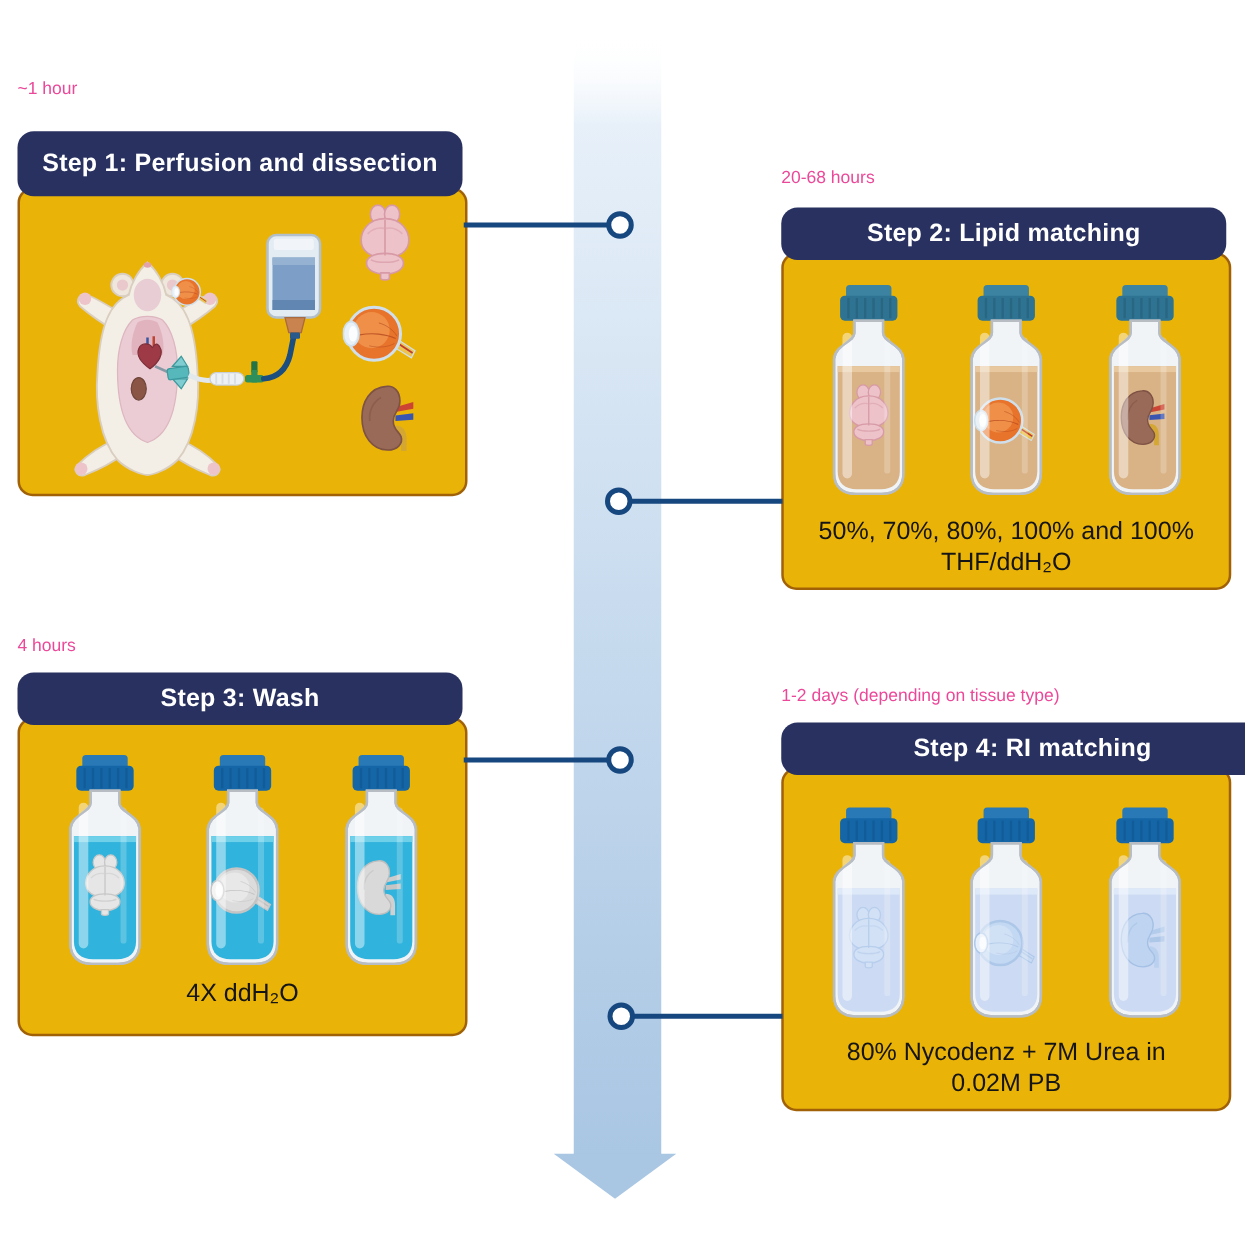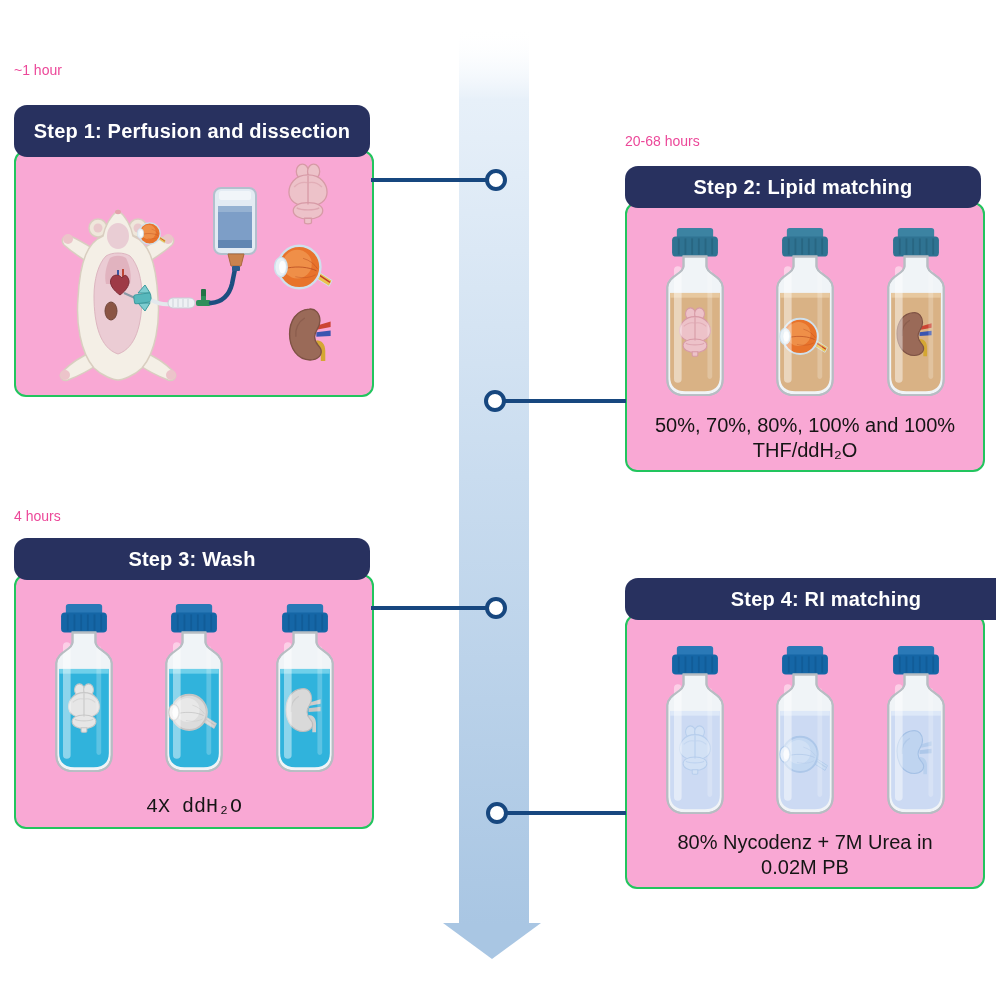--- a/index.html
+++ b/index.html
@@ -5,21 +5,21 @@
   html,body{margin:0;padding:0;background:#fff;}
   .canvas{position:relative;width:996px;height:996px;background:#fff;overflow:hidden;
           font-family:"Liberation Sans", sans-serif;color:#1a1a1a;}
   svg{display:block;}
   .layer{position:absolute;inset:0;width:996px;height:996px;}
   .layer.connectors{pointer-events:none;z-index:5;}
   .time-label{position:absolute;font-size:14px;color:#ec4899;z-index:3;}
   .step-header{position:absolute;background:#28315f;border-radius:13px;color:#ffffff;
                font-weight:bold;font-size:20px;display:flex;align-items:center;
                justify-content:center;z-index:3;letter-spacing:.2px;}
-  .step-body{position:absolute;background:#f9a8d4;border:2px solid #22c55e;border-radius:12px;z-index:2;}
+  .step-body{position:absolute;background:#eab308;border:2px solid #a16207;border-radius:12px;z-index:2;}
   .bottles{position:absolute;left:0;right:0;display:flex;justify-content:space-evenly;align-items:flex-end;}
   .caption{position:absolute;left:0;right:0;text-align:center;font-size:20px;color:#151515;
            white-space:pre-line;line-height:1.22;}
   
   .cap-teal{--cap:#2f7392;--capTop:#3c83a2;--capRib:#225a74;}
   .cap-blue{--cap:#1566a6;--capTop:#2a79b7;--capRib:#0f548b;}
   .liq-thf{--liquid:#d9b285;--liquidLight:#e7c89f;}
   .liq-water{--liquid:#30b3dc;--liquidLight:#6fd0ea;}
   .liq-ri{--liquid:#ccdaf3;--liquidLight:#dde8f8;}
   .org-normal{--o1:#edc2c9;--o2:#d79aa6;
@@ -219,23 +219,24 @@
         <use href="#bottle-shape"></use>
           <use href="#organ-eye" x="18" y="92" width="54" height="47" class="org-cleared"></use>
           <use href="#bottle-gloss"></use>
       </svg>
       <svg viewBox="0 0 90 180" width="86" height="172" class="cap-blue liq-water">
         <use href="#bottle-shape"></use>
           <use href="#organ-kidney" x="22" y="88" width="44" height="51" class="org-cleared"></use>
           <use href="#bottle-gloss"></use>
       </svg>
     </div>
-    <div class="caption" style="bottom:8px;font-family:Liberation Mono, monospace;">4X ddH₂O</div>
-  </div>
-
+    <div class="caption" style="bottom:20px;">4X ddH₂O</div>
+  </div>
+
+  <div class="time-label" style="left:625px;top:548px;">1-2 days (depending on tissue type)</div>
   <div class="step-header" style="left:625px;top:578px;width:402px;height:42px;">
     <span>Step 4: RI matching</span>
   </div>
   <div class="step-body" style="left:625px;top:614px;width:356px;height:271px;">
     <div class="bottles" style="top:28px;">
       <svg viewBox="0 0 90 180" width="86" height="172" class="cap-blue liq-ri">
         <use href="#bottle-shape"></use>
           <use href="#organ-brain" x="23" y="84" width="44" height="54" class="org-ri" opacity=".9"></use>
           <use href="#bottle-gloss"></use>
       </svg>

